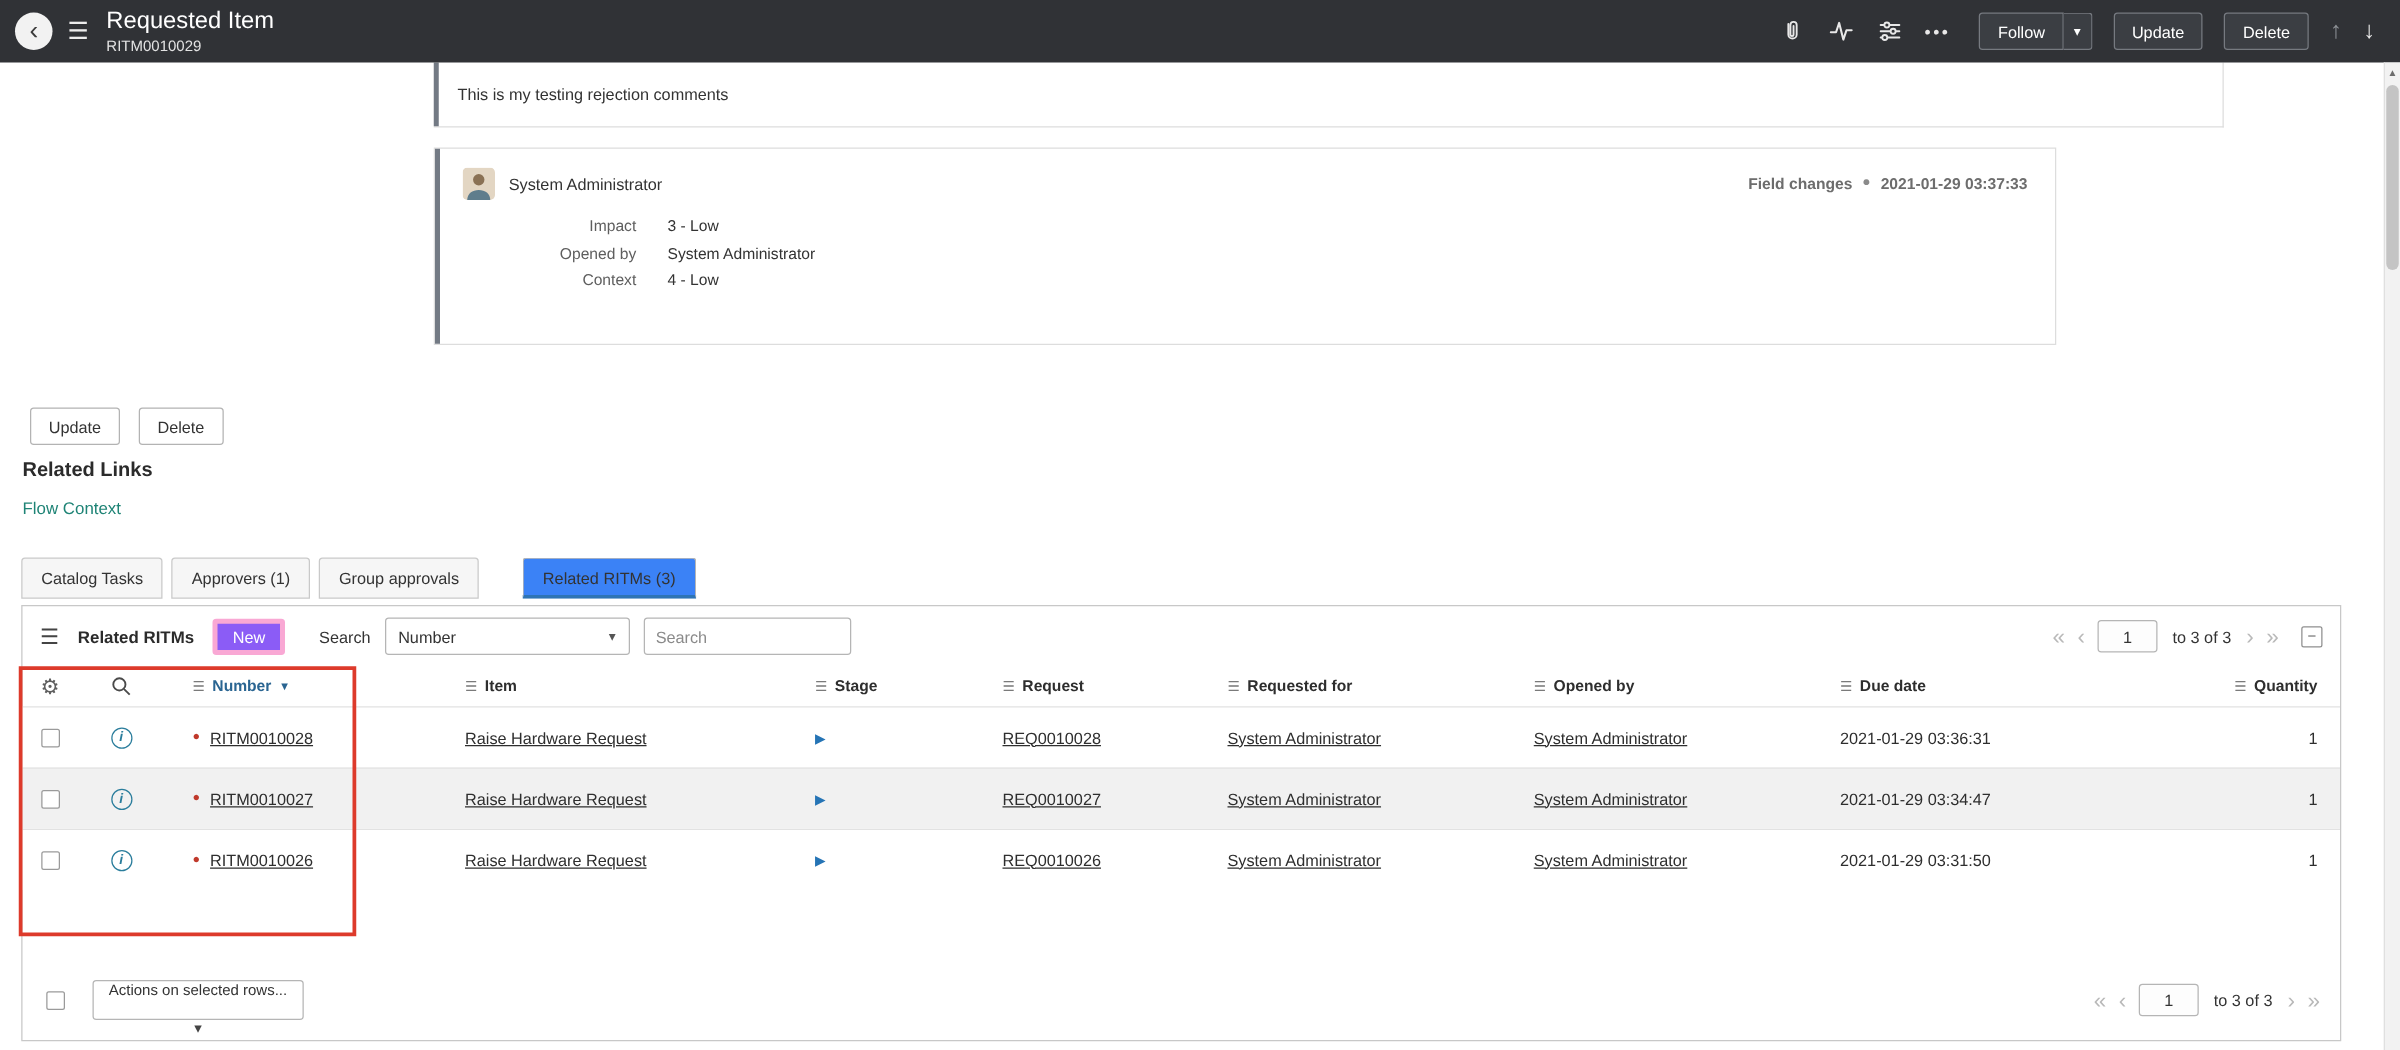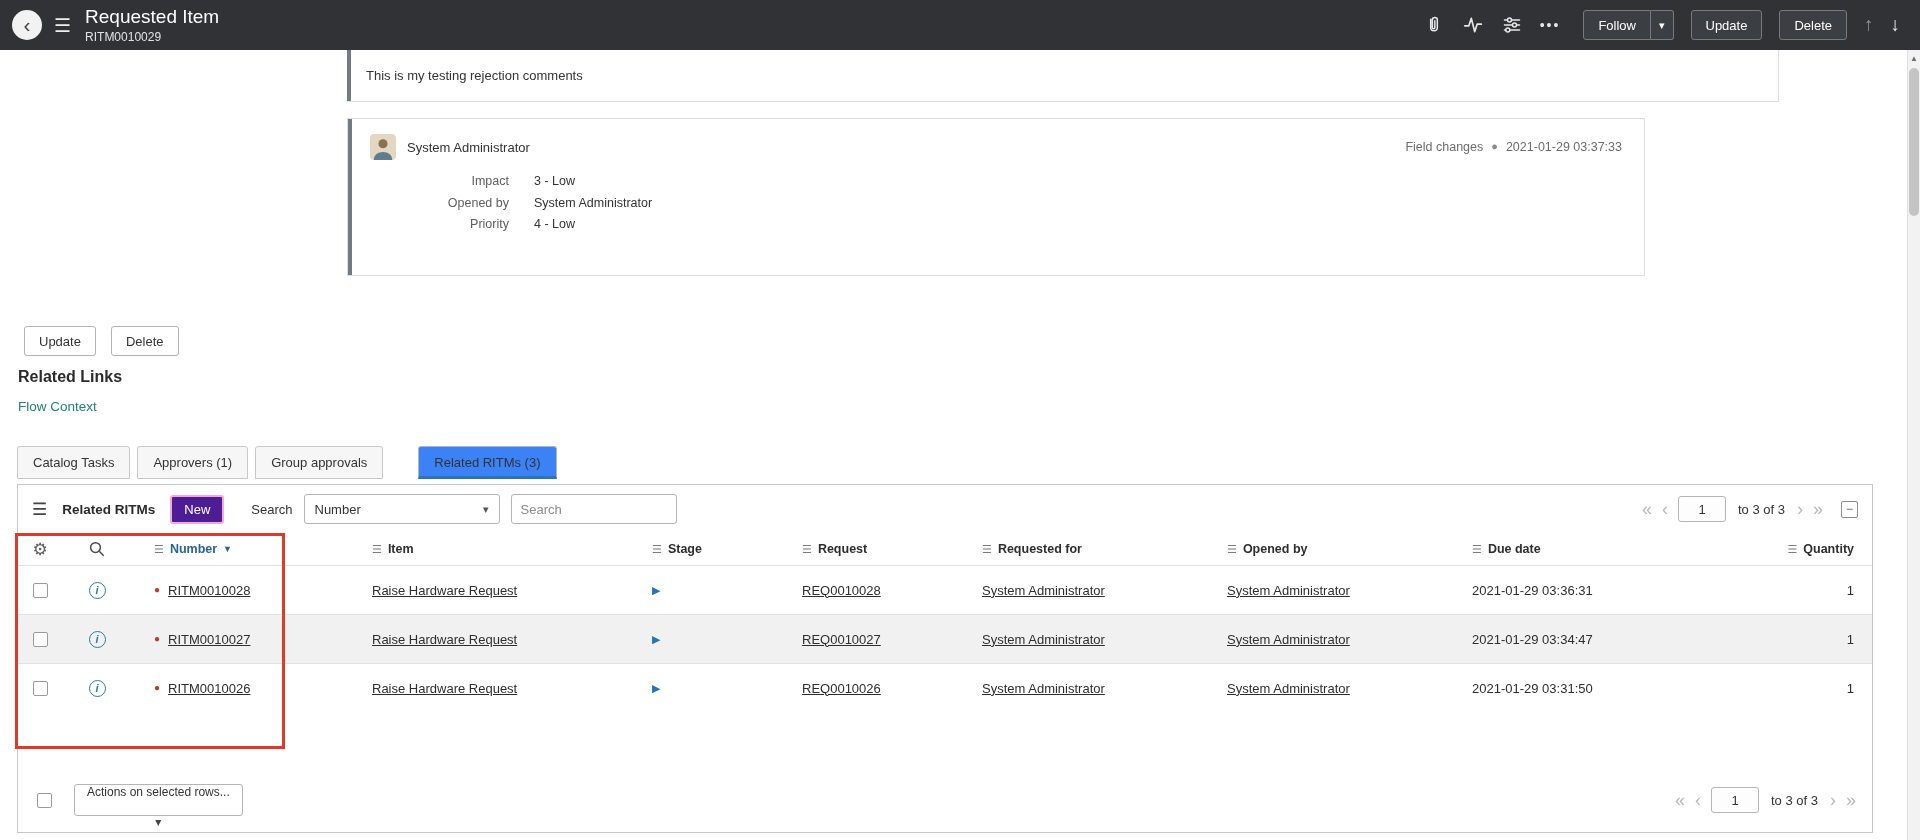--- a/index.html
+++ b/index.html
@@ -34,21 +34,21 @@
 
   
   .comment-card{position:absolute;left:347px;top:50px;width:1432px;height:52px;border-right:1px solid #ddd;border-bottom:1px solid #ddd;background:#fff;}
   .side-bar{position:absolute;left:0;top:0;width:4px;height:100%;background:#737a84;}
   .comment-text{padding:18px 0 0 19px;font-size:13px;color:#333;}
   .entry-card{position:absolute;left:347px;top:118px;width:1298px;height:158px;border:1px solid #ddd;background:#fff;}
   .entry-head{display:flex;align-items:center;padding:15px 22px 0 22px;}
   .avatar{width:26px;height:26px;border-radius:4px;overflow:hidden;flex:none;}
   .avatar svg{display:block;width:26px;height:26px;}
   .entry-author{margin-left:11px;font-size:13px;color:#333;}
-  .entry-meta{margin-left:auto;font-size:12.5px;color:#6d6d6d;display:flex;align-items:flex-start;gap:8px;}
+  .entry-meta{margin-left:auto;font-size:12.5px;color:#6d6d6d;display:flex;align-items:flex-start;gap:8px;font-weight:bold;}
   .meta-dot{font-size:11px;color:#8a8a8a;}
   .fields{margin:11px 0 0 11px;}
   .frow{display:flex;line-height:21.5px;font-size:12.5px;}
   .flabel{width:150px;text-align:right;color:#5e5e5e;}
   .fvalue{margin-left:25px;color:#333;}
 
   
   .form-actions{position:absolute;left:24px;top:326px;display:flex;gap:15px;}
   .gray-btn{height:30px;padding:0 14px;background:#fff;border:1px solid #b3b3b3;border-radius:3px;font-size:13px;color:#333;cursor:pointer;font-family:inherit;}
 
@@ -60,21 +60,21 @@
   
   .tabs{position:absolute;left:17px;top:446px;display:flex;gap:7px;align-items:flex-end;}
   .tab{padding:8px 15px;font-size:13px;color:#333;background:#f6f6f6;border:1px solid #c9c9c9;border-radius:3px 3px 0 0;cursor:pointer;}
   .tab.active{background:#3b82f6;border-color:#b5b5b5;border-bottom:3px solid #2e74b5;padding-bottom:6px;margin-left:28px;}
 
   
   .panel{position:absolute;left:17px;top:484px;width:1856px;height:349px;border:1px solid #c8c8c8;background:#fff;display:flex;flex-direction:column;}
   .toolbar{height:48px;display:flex;align-items:center;padding:0 14px 0 14px;gap:11px;flex:none;}
   .lt-menu{font-size:17px;color:#444;cursor:pointer;}
   .lt-title{font-size:13.5px;font-weight:700;color:#2b2b2b;margin:0 4px 0 4px;}
-  .new-btn{height:29px;padding:0 12px;background:#4c1d95;color:#fff;border:2px solid #f9a8d4;border-radius:3px;font-size:13px;cursor:pointer;font-family:inherit;}
+  .new-btn{height:29px;padding:0 12px;background:#8b5cf6;color:#fff;border:4px solid #f9a8d4;border-radius:3px;font-size:13px;cursor:pointer;font-family:inherit;}
   .search-label{font-size:13px;color:#333;margin-left:16px;}
   .field-select{width:196px;height:30px;border:1px solid #b5b5b5;border-radius:3px;display:flex;align-items:center;justify-content:space-between;padding:0 10px;font-size:13px;color:#333;cursor:pointer;background:#fff;}
   .field-select .caret{font-size:11px;color:#555;}
   .search-input{width:166px;height:30px;border:1px solid #b5b5b5;border-radius:3px;padding:0 9px;font-size:13px;font-family:inherit;color:#333;}
   .search-input::placeholder{color:#8a8a8a;}
   .spacer{flex:1;}
   .pager{display:flex;align-items:center;gap:10px;}
   .pg-btn{color:#b9b9b9;font-size:18px;cursor:pointer;line-height:1;background:none;border:none;font-family:inherit;}
   .pg-input{width:48px;height:26px;border:1px solid #b5b5b5;border-radius:3px;text-align:center;font-size:13px;font-family:inherit;color:#333;background:#fdfdfd;}
   .pg-range{font-size:13px;color:#333;margin:0 2px;}
@@ -195,21 +195,21 @@
     <div class="fields">
       <div class="frow">
         <span class="flabel">Impact</span>
         <span class="fvalue">3 - Low</span>
       </div>
       <div class="frow">
         <span class="flabel">Opened by</span>
         <span class="fvalue">System Administrator</span>
       </div>
       <div class="frow">
-        <span class="flabel">Priority</span>
+        <span class="flabel">Context</span>
         <span class="fvalue">4 - Low</span>
       </div>
     </div>
   </section>
 
   <div class="form-actions">
     <button class="gray-btn">Update</button>
     <button class="gray-btn">Delete</button>
   </div>
 

